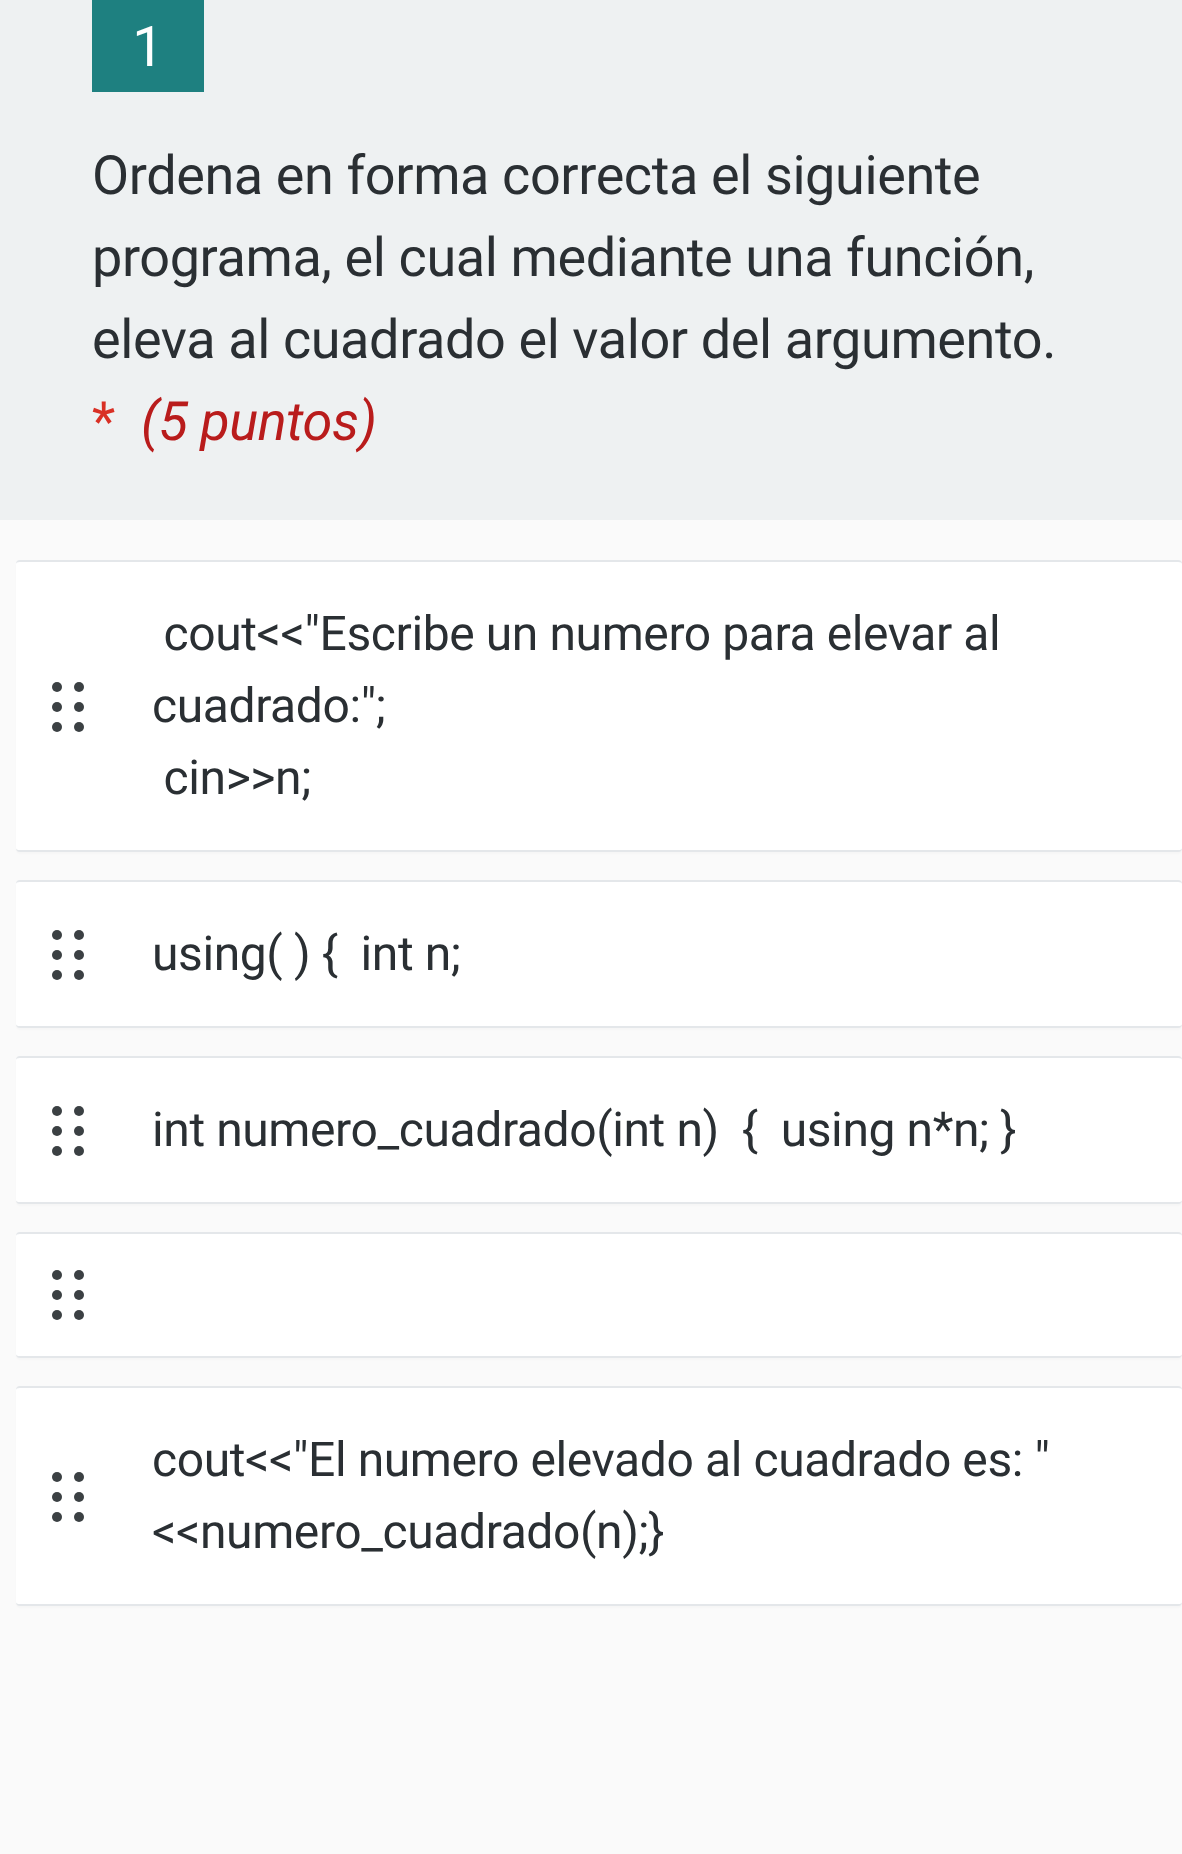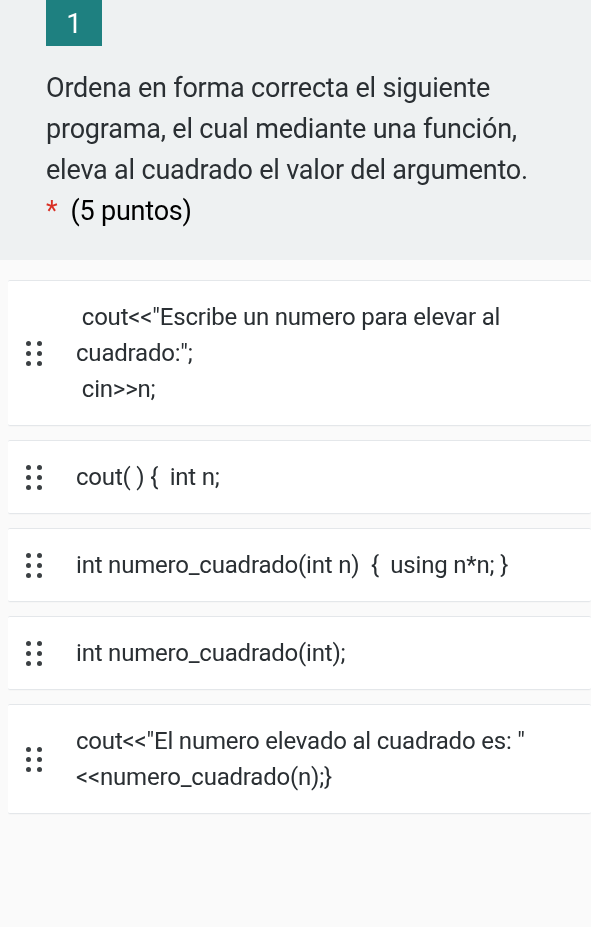--- a/index.html
+++ b/index.html
@@ -24,21 +24,21 @@
     font-size: 28px;
     margin-bottom: 22px;
   }
   .question {
     font-size: 27px;
     line-height: 1.52;
     color: #2a2f33;
     letter-spacing: -0.2px;
   }
   .required { color: #d93025; }
-  .points { color: #000000; }
+  .points { color: #b91c1c; font-style: italic; }
   .items { padding-top: 20px; }
   .item {
     background: #fff;
     border: 1px solid #e4e7ea;
     border-left: none;
     border-right: none;
     border-radius: 2px;
     margin: 0 0 14px 8px;
     padding: 18px 14px 18px 18px;
     display: flex;
@@ -99,21 +99,21 @@
 
   <div class="item">
     <div class="grip">
       <span></span>
         <span></span>
         <span></span>
         <span></span>
         <span></span>
         <span></span>
     </div>
-    <div class="code">cout( ) {  int n;</div>
+    <div class="code">using( ) {  int n;</div>
   </div>
 
   <div class="item">
     <div class="grip">
       <span></span>
         <span></span>
         <span></span>
         <span></span>
         <span></span>
         <span></span>
@@ -123,21 +123,20 @@
 
   <div class="item">
     <div class="grip">
       <span></span>
         <span></span>
         <span></span>
         <span></span>
         <span></span>
         <span></span>
     </div>
-    <div class="code">int numero_cuadrado(int);</div>
   </div>
 
   <div class="item">
     <div class="grip">
       <span></span>
         <span></span>
         <span></span>
         <span></span>
         <span></span>
         <span></span>

